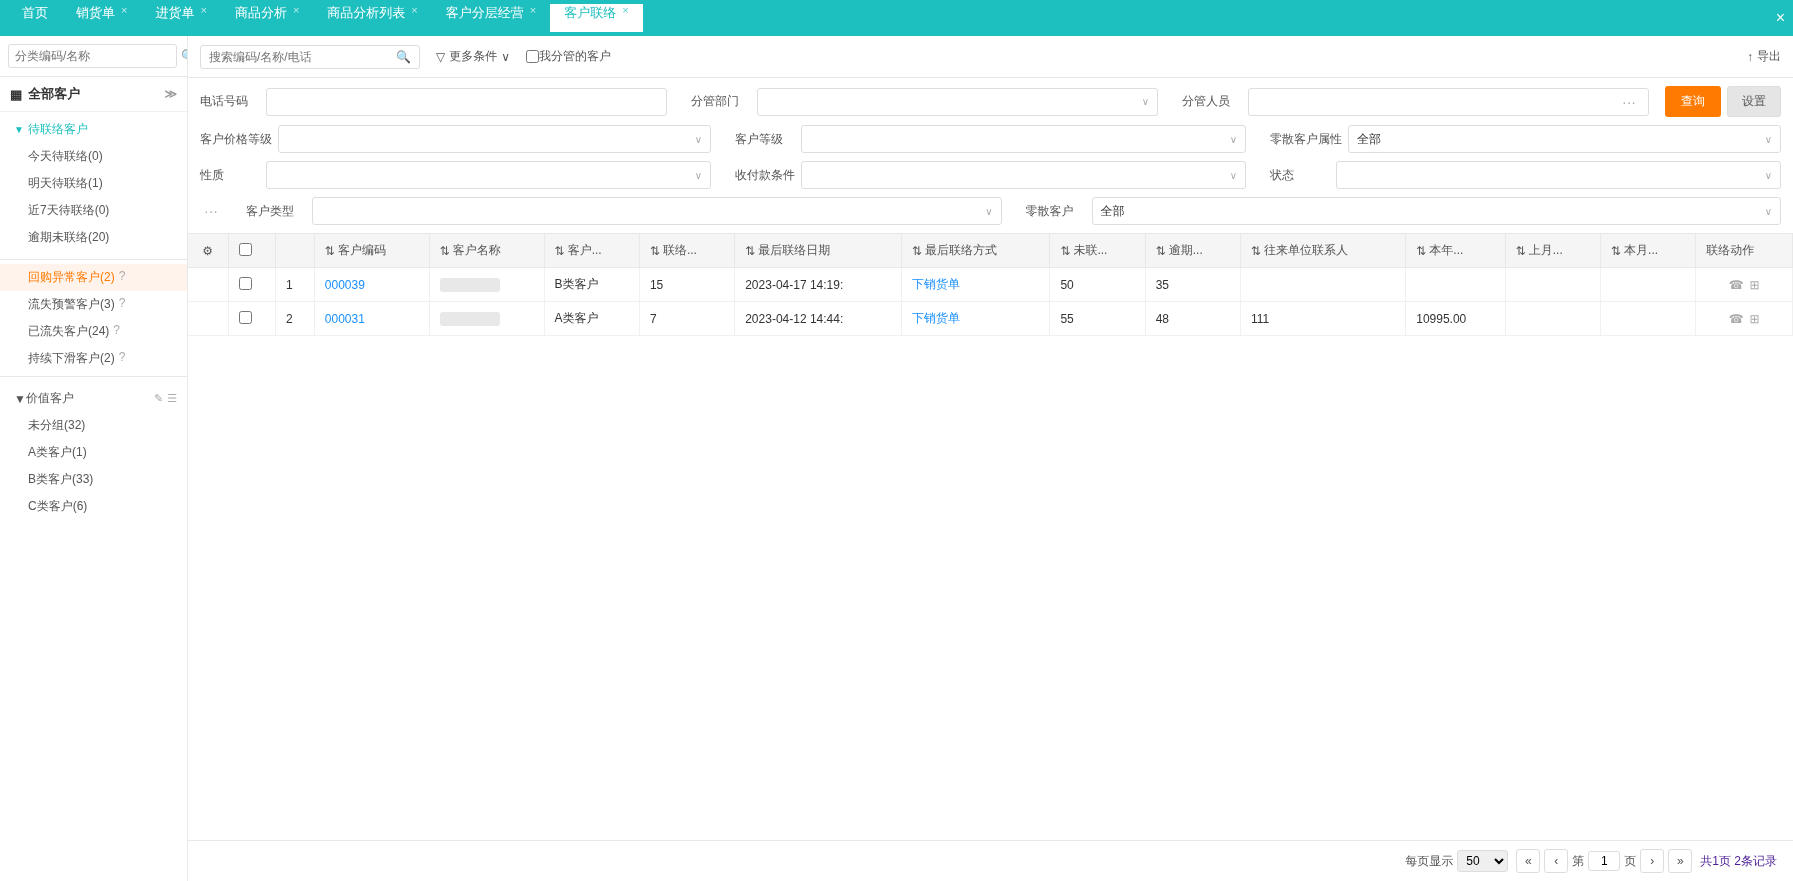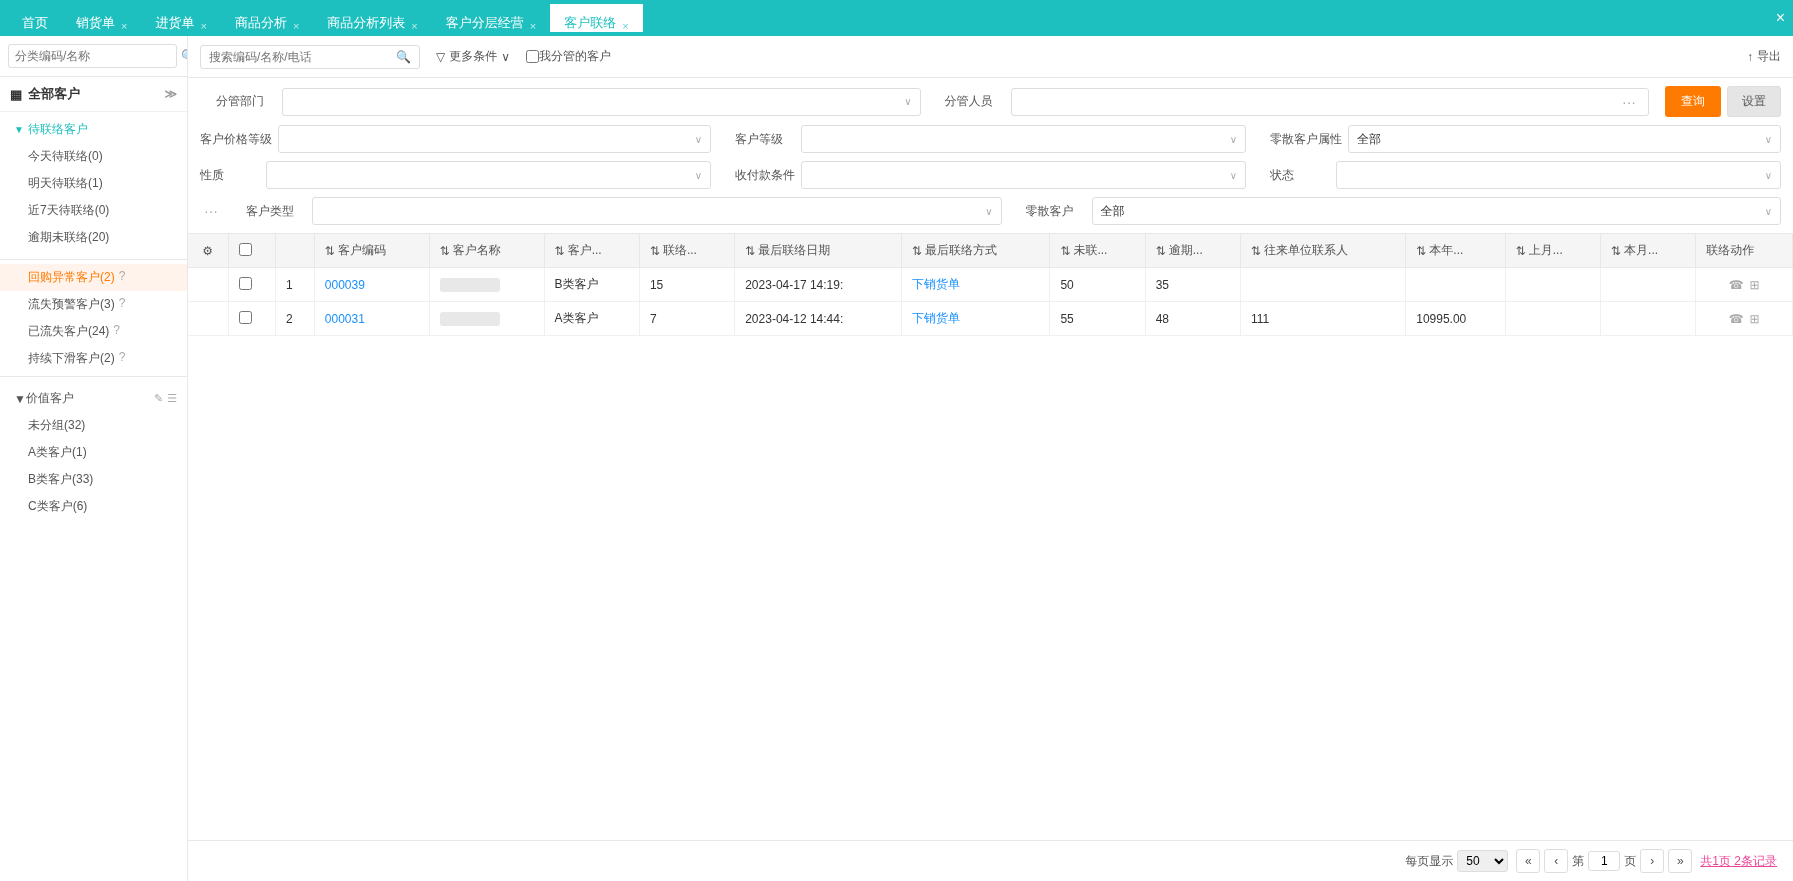--- a/index.html
+++ b/index.html
@@ -4,21 +4,21 @@
   <style>
     * { box-sizing: border-box; margin: 0; padding: 0; }
     body { font-family: 'Microsoft YaHei', Arial, sans-serif; font-size: 12px; background: #f5f5f5; color: #333; }
 
     
     .top-nav {
       display: flex; align-items: center; background: #1dbfbf; height: 36px;
       padding: 0 8px; color: #fff; position: relative;
     }
     .nav-item {
-      padding: 0 14px; height: 28px; display: flex; align-items: flex-end;
+      padding: 0 14px; height: 28px; display: flex; align-items: flex-start;
       cursor: pointer; font-size: 13px; white-space: nowrap;
     }
     .nav-item.active { background: #fff; color: #1dbfbf; }
     .nav-item .close-x { margin-left: 6px; font-size: 11px; opacity: 0.7; }
     .nav-close-all { margin-left: auto; cursor: pointer; font-size: 16px; color: #fff; }
 
     
     .main-layout { display: flex; height: calc(100vh - 36px); overflow: hidden; }
 
     
@@ -149,21 +149,21 @@
     .pagination { display: flex; align-items: center; gap: 4px; }
     .page-btn {
       width: 24px; height: 24px; display: flex; align-items: center; justify-content: center;
       border: 1px solid #ddd; border-radius: 3px; cursor: pointer; background: #fff;
       font-size: 12px; color: #555;
     }
     .page-input {
       width: 32px; text-align: center; border: 1px solid #ddd; border-radius: 3px;
       padding: 2px 4px; font-size: 12px; outline: none;
     }
-    .total-records { color: #ec4899; text-decoration: underline; }
+    .total-records { color: #4c1d95; }
 
     
     .tooltip-box {
       position: absolute; top: 228px; left: 15px; background: #fff;
       border: 1px solid #e8e8e8; border-radius: 4px; padding: 8px 12px;
       font-size: 12px; color: #555; box-shadow: 0 2px 8px rgba(0,0,0,0.12);
       z-index: 100; max-width: 320px; line-height: 1.5;
     }
 
     
@@ -300,20 +300,24 @@
       </label>
       <div class="export-btn">
         <span>↑</span>
         <span>导出</span>
       </div>
     </div>
 
     <div class="filter-form">
 
       <div class="filter-row">
+        <div class="filter-field">
+          <label>电话号码</label>
+          <div class="field-input"></div>
+        </div>
         <div class="filter-separator"></div>
         <div class="filter-field">
           <label>分管部门</label>
           <div class="field-input">
             <span></span>
               <span class="arrow-down">∨</span>
           </div>
         </div>
         <div class="filter-separator"></div>
         <div class="filter-field">

